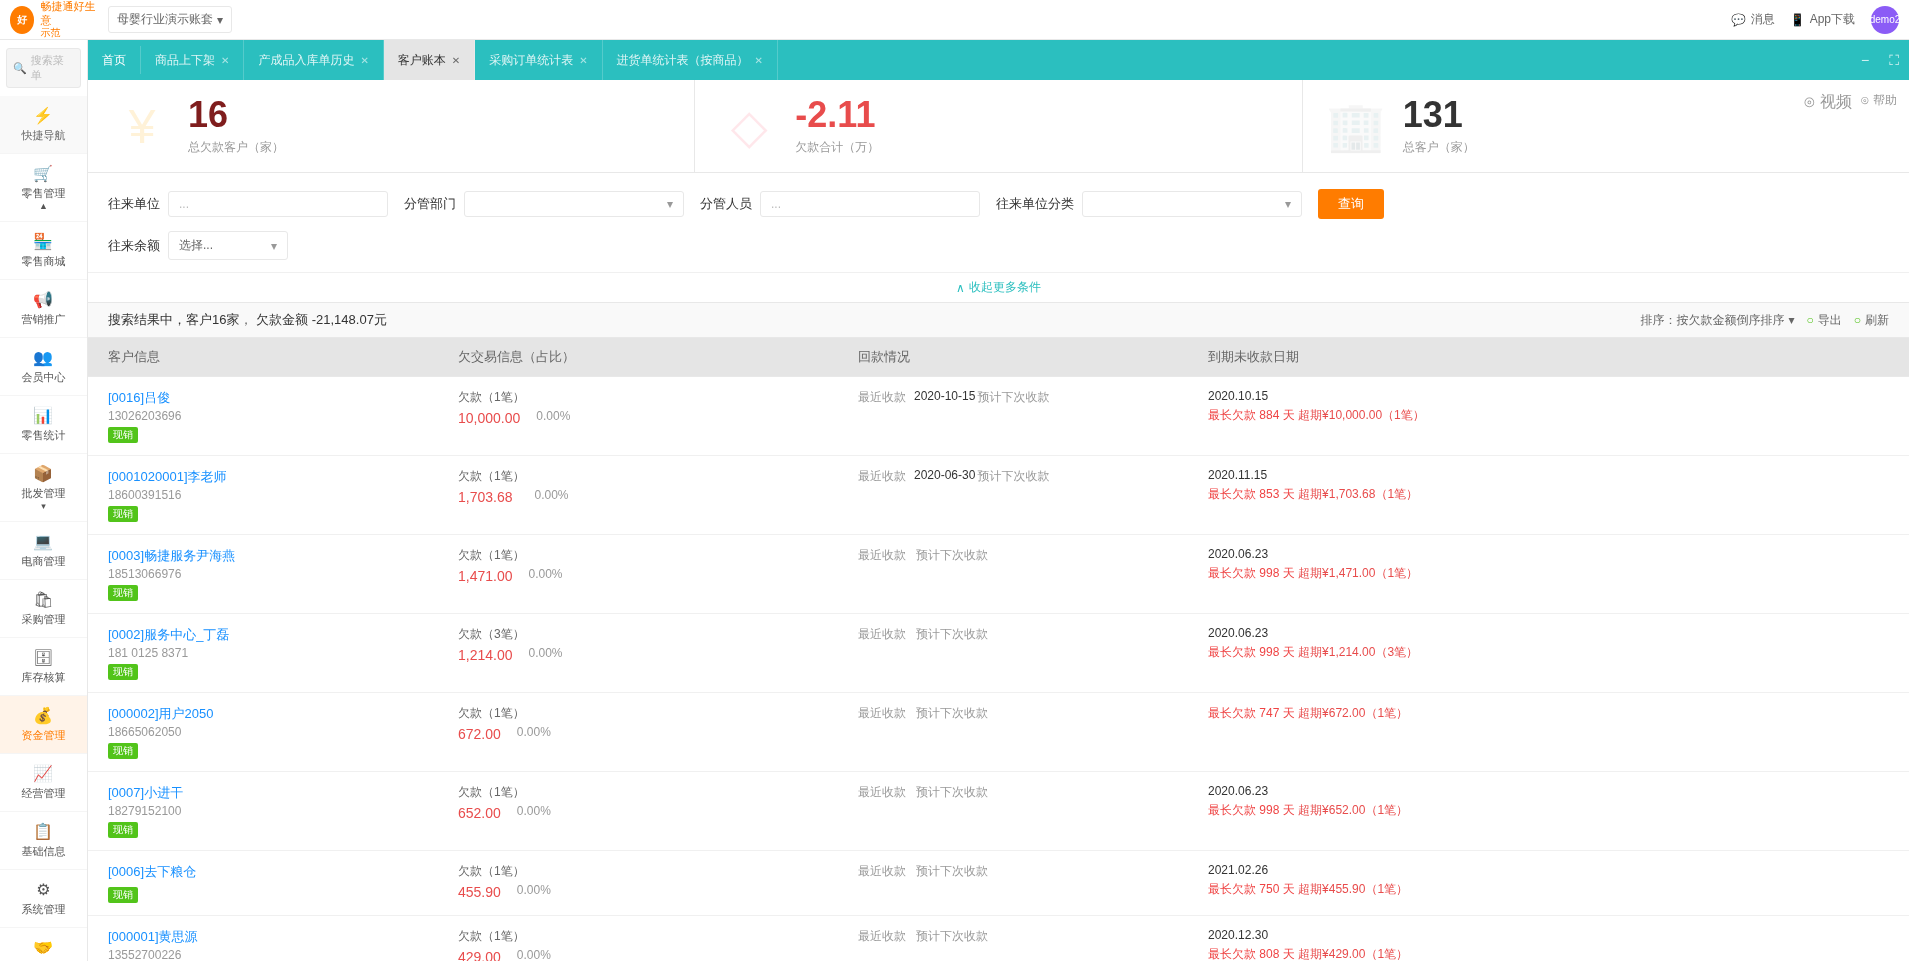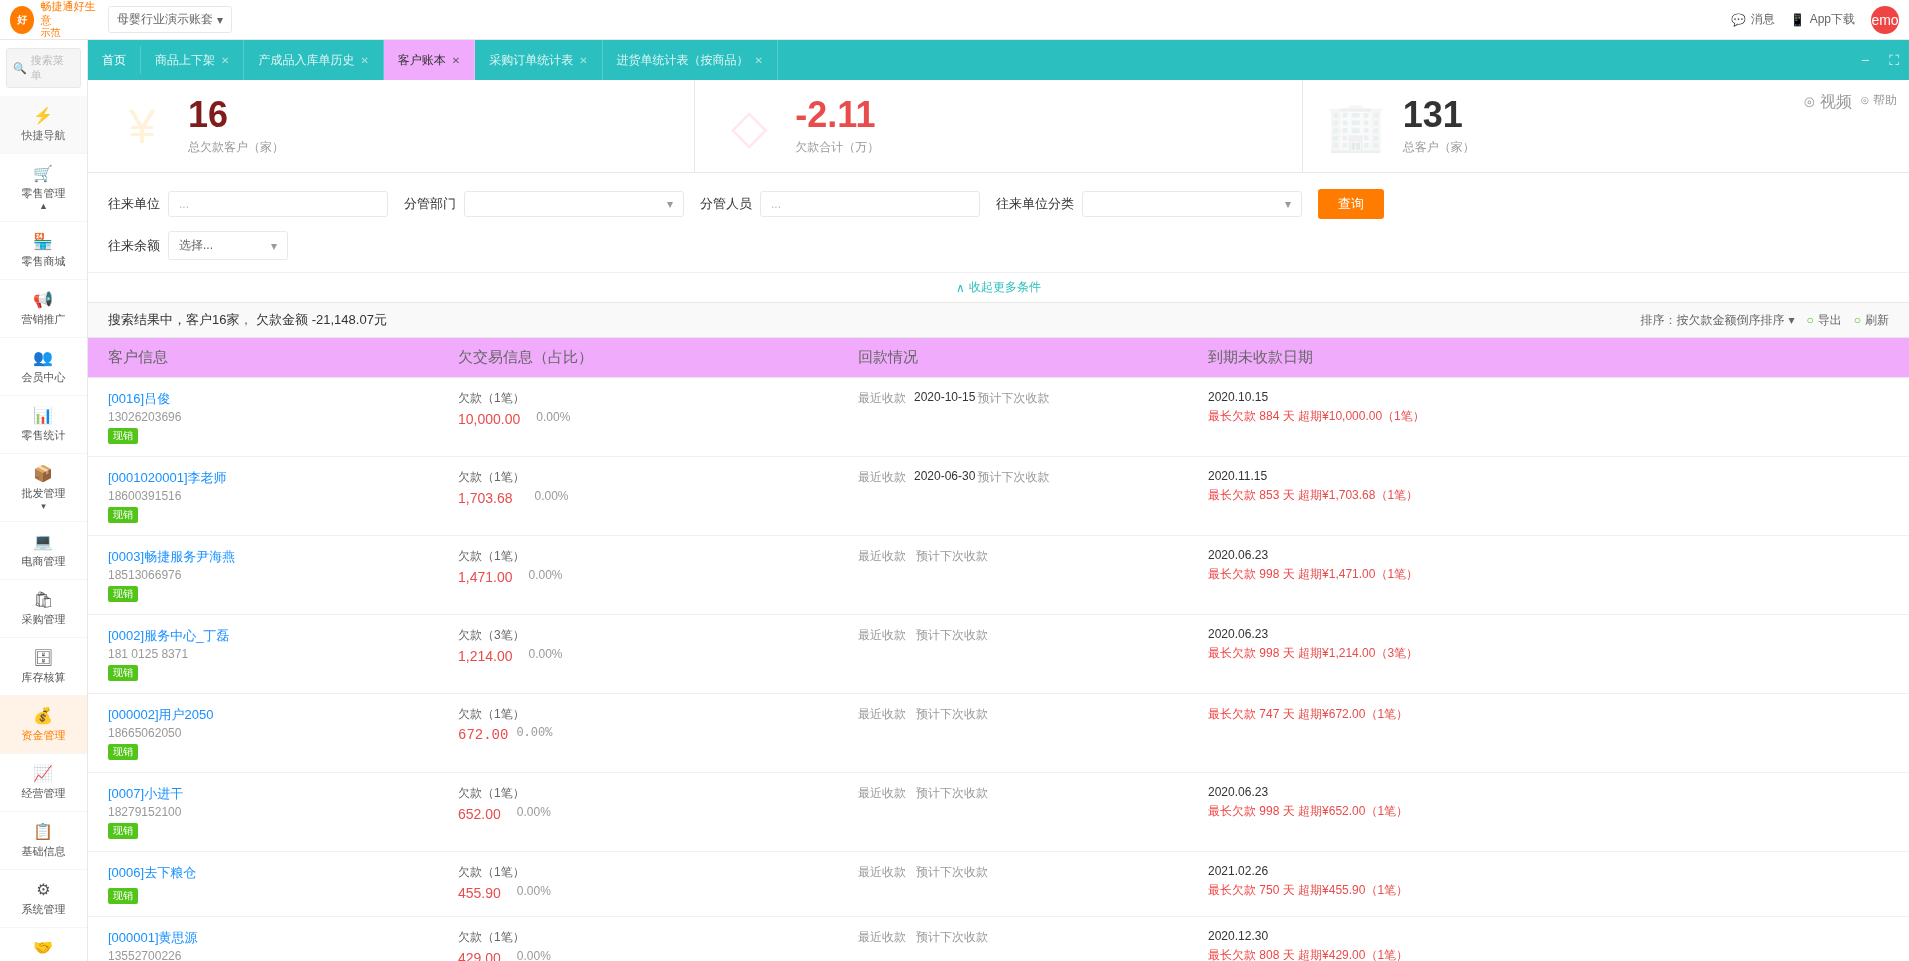--- a/index.html
+++ b/index.html
@@ -14,33 +14,33 @@
     .tab-bar { background: #2bbfbf; display: flex; align-items: center; height: 40px; }
     .page-content { flex: 1; overflow-y: auto; background: #f0f2f5; padding: 0; }
 
     
     .logo-area { display: flex; align-items: center; gap: 6px; width: 88px; flex-shrink: 0; }
     .logo-icon { width: 28px; height: 28px; background: #ff7c00; border-radius: 50%; display: flex; align-items: center; justify-content: center; color: white; font-size: 10px; font-weight: bold; }
     .logo-text { font-size: 11px; color: #ff7c00; line-height: 1.2; }
     .company-selector { display: flex; align-items: center; gap: 4px; padding: 4px 8px; border: 1px solid #e8e8e8; border-radius: 3px; cursor: pointer; font-size: 12px; color: #666; margin-left: 10px; }
     .top-bar-right { margin-left: auto; display: flex; align-items: center; gap: 16px; }
     .top-bar-btn { display: flex; align-items: center; gap: 4px; font-size: 12px; color: #666; cursor: pointer; }
-    .avatar { width: 28px; height: 28px; border-radius: 50%; background: #ef4444; display: flex; align-items: center; justify-content: center; color: white; font-size: 14px; }
+    .avatar { width: 28px; height: 28px; border-radius: 50%; background: #8b5cf6; display: flex; align-items: center; justify-content: center; color: white; font-size: 10px; }
 
     
     .sidebar-search { padding: 8px 6px; }
     .sidebar-search-box { width: 100%; background: #f5f5f5; border: 1px solid #e8e8e8; border-radius: 3px; padding: 4px 6px; font-size: 11px; color: #999; display: flex; align-items: center; gap: 4px; cursor: pointer; }
     .sidebar-item { display: flex; flex-direction: column; align-items: center; padding: 10px 4px; cursor: pointer; border-bottom: 1px solid #f5f5f5; font-size: 11px; color: #555; }
     .sidebar-item.active { color: #ff7c00; background: #fff3e8; }
     .sidebar-icon { font-size: 16px; margin-bottom: 3px; }
     .sidebar-item.nav-quick { font-size: 11px; color: #666; background: #f9f9f9; }
 
     
     .tab { display: flex; align-items: center; padding: 0 14px; height: 40px; color: rgba(255,255,255,0.85); cursor: pointer; font-size: 12px; gap: 6px; border-right: 1px solid rgba(255,255,255,0.2); white-space: nowrap; }
-    .tab.active { background: #f0abfc; color: #333; }
+    .tab.active { background: #e5e5e5; color: #333; }
     .tab-close { font-size: 10px; opacity: 0.7; }
     .tab-home { padding: 0 14px; height: 28px; display: flex; align-items: center; color: white; font-size: 12px; cursor: pointer; border-right: 1px solid rgba(255,255,255,0.2); }
     .tab-actions { margin-left: auto; display: flex; align-items: center; }
     .tab-action-btn { color: white; padding: 0 10px; font-size: 14px; cursor: pointer; opacity: 0.8; }
 
     
     .stats-row { display: flex; background: #fff; border-bottom: 1px solid #e8e8e8; }
     .stat-card { flex: 1; display: flex; align-items: center; padding: 16px 24px; gap: 16px; border-right: 1px solid #e8e8e8; position: relative; }
     .stat-card:last-child { border-right: none; }
     .stat-icon { width: 60px; height: 60px; opacity: 0.15; display: flex; align-items: center; justify-content: center; font-size: 48px; }
@@ -68,21 +68,21 @@
     
     .results-bar { background: #f9f9f9; padding: 8px 20px; display: flex; align-items: center; justify-content: space-between; border-bottom: 1px solid #e8e8e8; }
     .results-text { font-size: 13px; color: #666; }
     .results-text span { color: #333; font-weight: 500; }
     .results-actions { display: flex; align-items: center; gap: 12px; font-size: 12px; color: #666; }
     .results-action { display: flex; align-items: center; gap: 4px; cursor: pointer; }
     .sort-select { display: flex; align-items: center; gap: 4px; cursor: pointer; color: #666; }
 
     
     .data-table { width: 100%; background: #fff; }
-    .table-header { display: grid; grid-template-columns: 350px 400px 350px 1fr; padding: 10px 20px; background: #f0abfc; border-bottom: 1px solid #e8e8e8; font-size: 15px; color: #666; font-weight: 500; }
+    .table-header { display: grid; grid-template-columns: 350px 400px 350px 1fr; padding: 10px 20px; background: #e5e5e5; border-bottom: 1px solid #e8e8e8; font-size: 13px; color: #666; font-weight: 500; }
     .table-row-wrapper { border-bottom: 1px solid #f0f0f0; }
     .table-row { display: grid; grid-template-columns: 350px 400px 350px 1fr; padding: 12px 20px; align-items: start; }
     .customer-name-link { color: #1890ff; cursor: pointer; font-size: 13px; text-decoration: none; }
     .customer-phone { font-size: 12px; color: #999; margin-top: 2px; }
     .customer-tag { display: inline-block; background: #52c41a; color: white; font-size: 10px; padding: 1px 5px; border-radius: 2px; margin-top: 4px; }
     .debt-amount { color: #e84c4c; font-size: 14px; font-weight: 500; margin-top: 4px; }
     .debt-label { font-size: 12px; color: #666; }
     .debt-percent { font-size: 12px; color: #999; margin-left: 8px; }
     .collection-row { display: flex; flex-direction: row; gap: 2px; font-size: 12px; }
     .collection-label { color: #999; }
@@ -455,21 +455,21 @@
 
           <div class="table-row-wrapper">
             <div class="table-row">
               <div>
                 <div><a class="customer-name-link">[000002]用户2050</a></div>
                 <div class="customer-phone">18665062050</div>
                 <div><span class="customer-tag">现销</span></div>
               </div>
               <div>
                 <div class="debt-label">欠款（1笔）</div>
-                <div style="display:flex;align-items:center;font-family:Liberation Mono, monospace;">
+                <div style="display:flex;align-items:center;gap:8px;">
                   <div class="debt-amount">672.00</div>
                   <div class="debt-percent">0.00%</div>
                 </div>
               </div>
               <div class="collection-row">
                 <div style="display:flex;gap:8px;">
                     <span class="collection-label">最近收款</span>
                     <span class="collection-date"></span>
                   </div>
                 <div><span class="next-label">预计下次收款</span></div>

